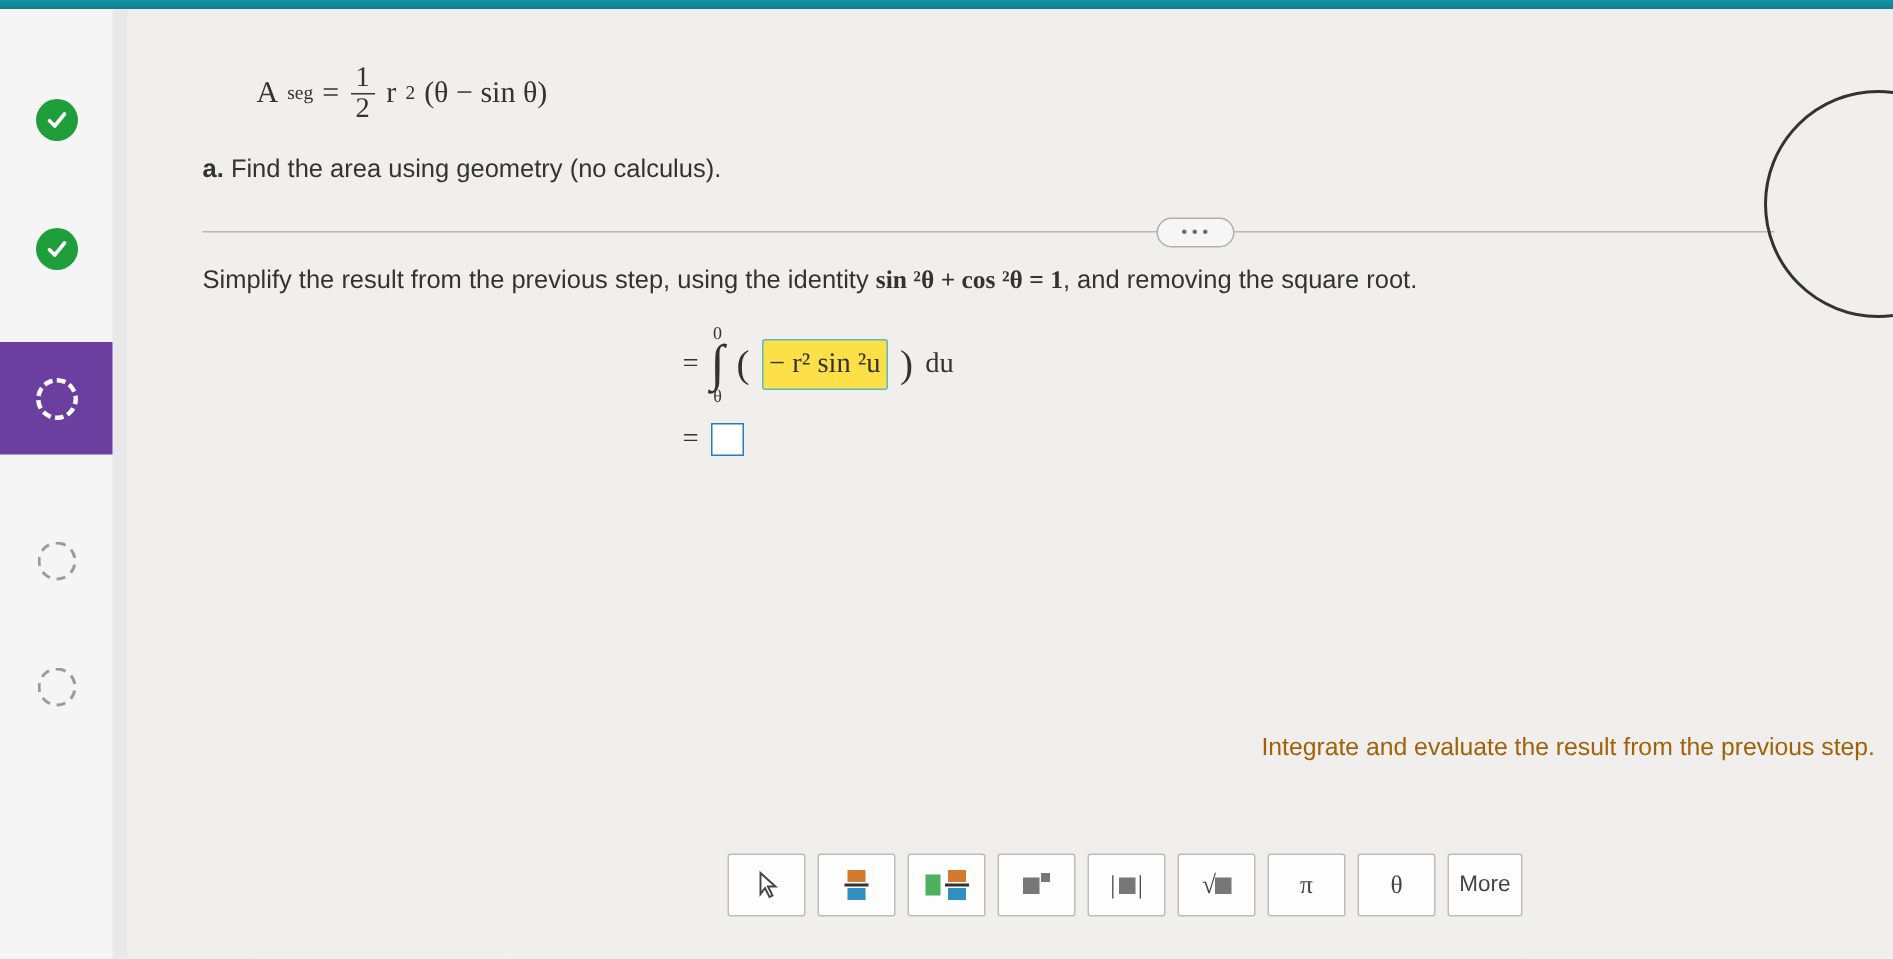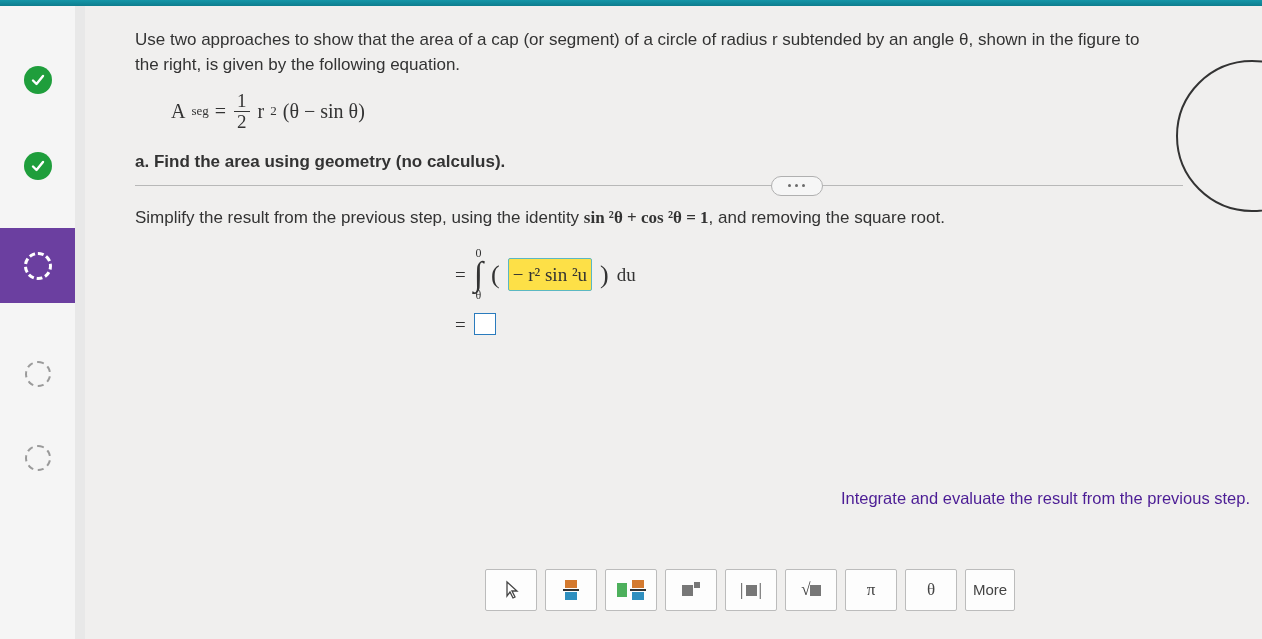--- a/index.html
+++ b/index.html
@@ -68,21 +68,21 @@
     font-family: 'Times New Roman', serif;
   }
   .sub { font-size:0.65em; vertical-align: sub; }
   .sup { font-size:0.65em; vertical-align: super; }
   .frac {
     display:inline-flex;flex-direction:column;align-items:center;
     font-size:0.95em;line-height:1.05;margin:0 2px;
   }
   .frac .num {border-bottom:1.2px solid #333;padding:0 3px;}
   .frac .den {padding:0 3px;}
-  .parts { margin-bottom: 10px; font-weight: bold; }
+  .parts { margin-bottom: 28px; }
   .parts .pt { margin-bottom:2px; }
   .diagram {
     position:absolute; right:-30px; top:50px;
     width:160px;height:160px;
   }
   hr.sep {
     border:none;border-top:1px solid #b8b8b8;
     margin: 8px 0 10px 0; width: 95%;
   }
   .dots-badge {
@@ -104,21 +104,21 @@
   .int-block .lim{font-size:12px;}
   .int-block .sym{font-size:34px;}
   .highlight{
     background:#fde047;border:1px solid #5bb8c2;padding:2px 4px;border-radius:2px;
   }
   .answer-box{
     width:22px;height:22px;border:1.5px solid #2a7bbd;background:#fff;
   }
   .instruction{
     position:absolute;right:12px;bottom:128px;
-    font-size:16.5px;color:#4c1d95;
+    font-size:16.5px;color:#a16207;
   }
   .toolbar{
     position:absolute;left:400px;bottom:28px;
     display:flex;gap:8px;align-items:center;
   }
   .tool-btn{
     width:52px;height:42px;border:1px solid #bcbcbc;background:#fdfdfd;
     display:flex;align-items:center;justify-content:center;
     font-family:'Times New Roman',serif;font-size:17px;color:#444;
     cursor:pointer;border-radius:2px;
@@ -151,21 +151,20 @@
   </div>
   <div class="status-current-wrap">
     <div class="status-current"></div>
   </div>
   <div class="status-dashed"></div>
   <div class="status-dashed"></div>
 </div>
 
 <div class="main">
 
-  <div class="problem-text">Use two approaches to show that the area of a cap (or segment) of a circle of radius r subtended by an angle θ, shown in the figure to the right, is given by the following equation.</div>
 
   <div class="formula-row math-serif">
     <span>A</span>
       <span class="sub">seg</span>
     <span>=</span>
     <span class="frac">
       <span class="num">1</span>
       <span class="den">2</span>
     </span>
     <span>r</span>

